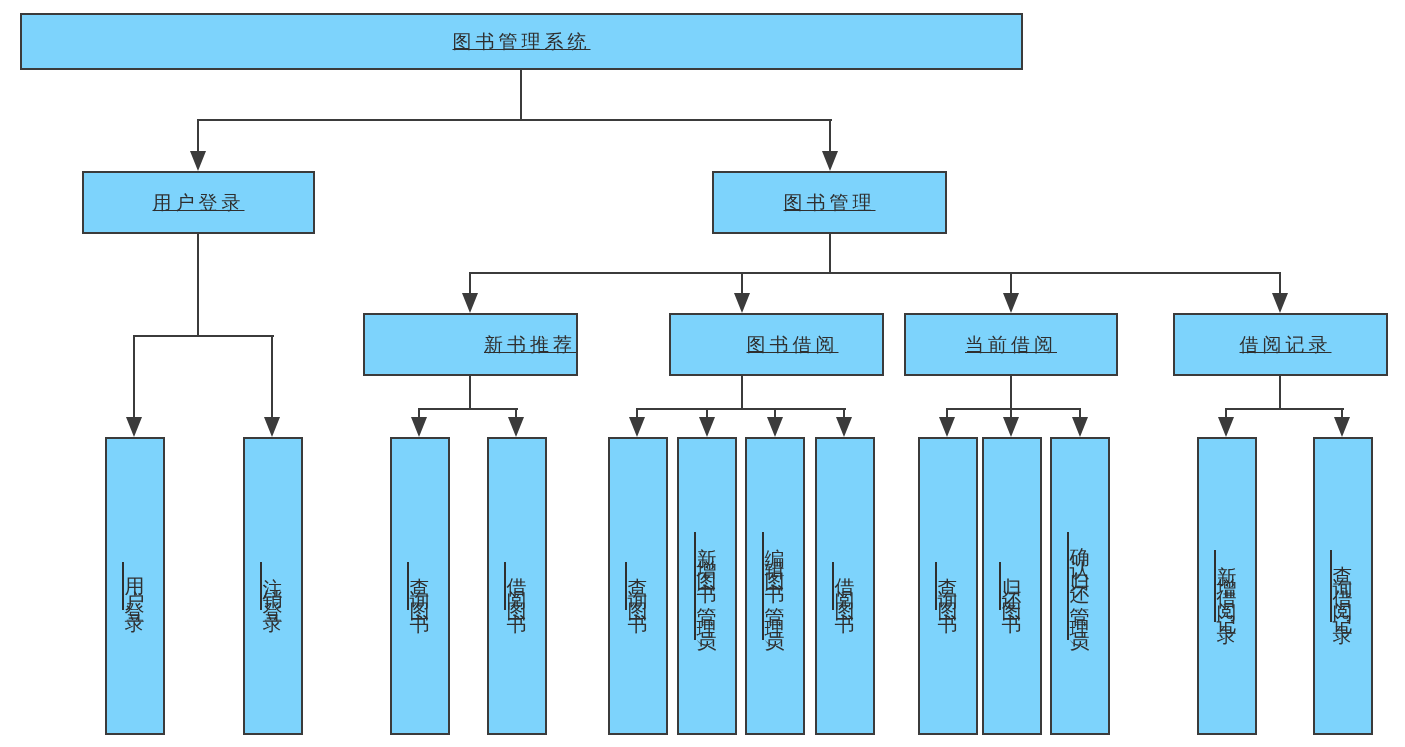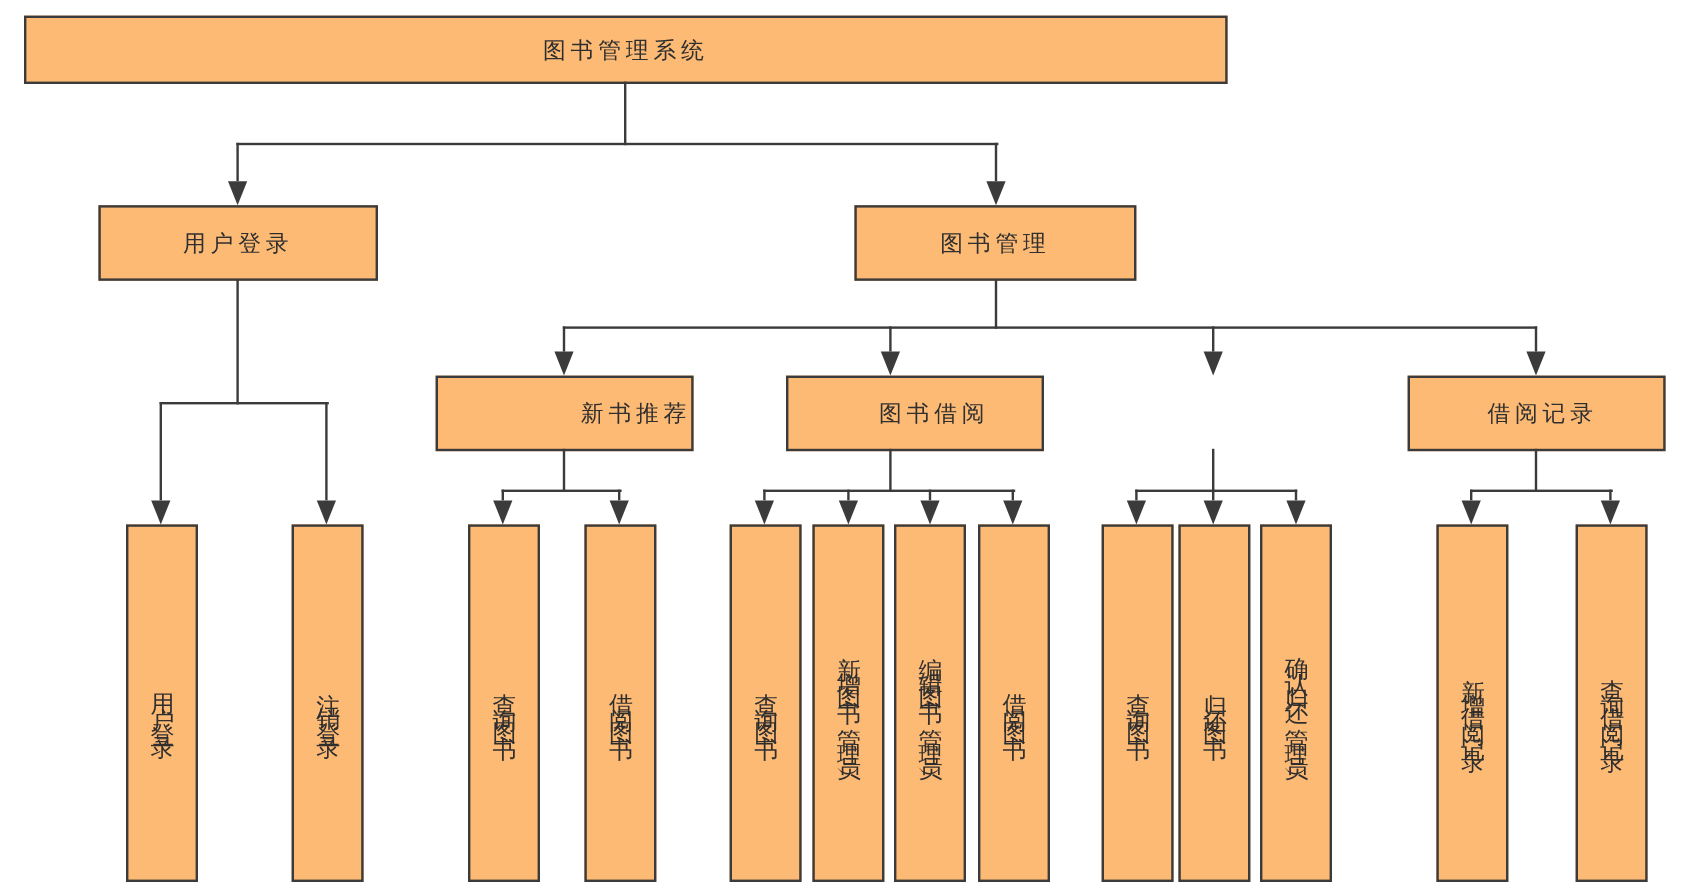--- a/index.html
+++ b/index.html
@@ -17,26 +17,27 @@
   .stage {
     position: relative;
     width: 1405px;
     height: 747px;
     background: var(--bg);
     overflow: hidden;
   }
   
   .box {
     position: absolute;
-    background: #fdba74;
+    background: #7dd3fc;
     border: 2px solid var(--line);
     display: flex;
     align-items: center;
     justify-content: center;
     color: var(--text);
+    text-decoration: underline;
   }
   .box .hlabel {
     font-size: 19px;
     letter-spacing: 4px;
     white-space: nowrap;
   }
   .box.leaf { width: 60px; height: 298px; top: 437px; }
   .box.leaf .vlabel {
     writing-mode: vertical-rl;
     text-orientation: mixed;
@@ -89,24 +90,27 @@
   </div>
 
   <div class="box" style="left:712px; top:171px; width:235px; height:63px;">
     <span class="hlabel">图书管理</span>
   </div>
 
   <div class="box" style="left:363px; top:313px; width:215px; height:63px;justify-content:flex-end;">
     <span class="hlabel">新书推荐</span>
   </div>
 
-  <div class="box" style="left:655px; top:313px; width:215px; height:63px;padding-left:32px;">
+  <div class="box" style="left:669px; top:313px; width:215px; height:63px;padding-left:32px;">
     <span class="hlabel">图书借阅</span>
   </div>
 
+  <div class="box" style="left:904px; top:313px; width:214px; height:63px;">
+    <span class="hlabel">当前借阅</span>
+  </div>
 
   <div class="box" style="left:1173px; top:313px; width:215px; height:63px;padding-left:10px;">
     <span class="hlabel">借阅记录</span>
   </div>
 
   <div class="box leaf" style="left:105px;">
     <span class="vlabel">用户登录</span>
   </div>
   <div class="box leaf" style="left:243px;">
     <span class="vlabel">注销登录</span>

